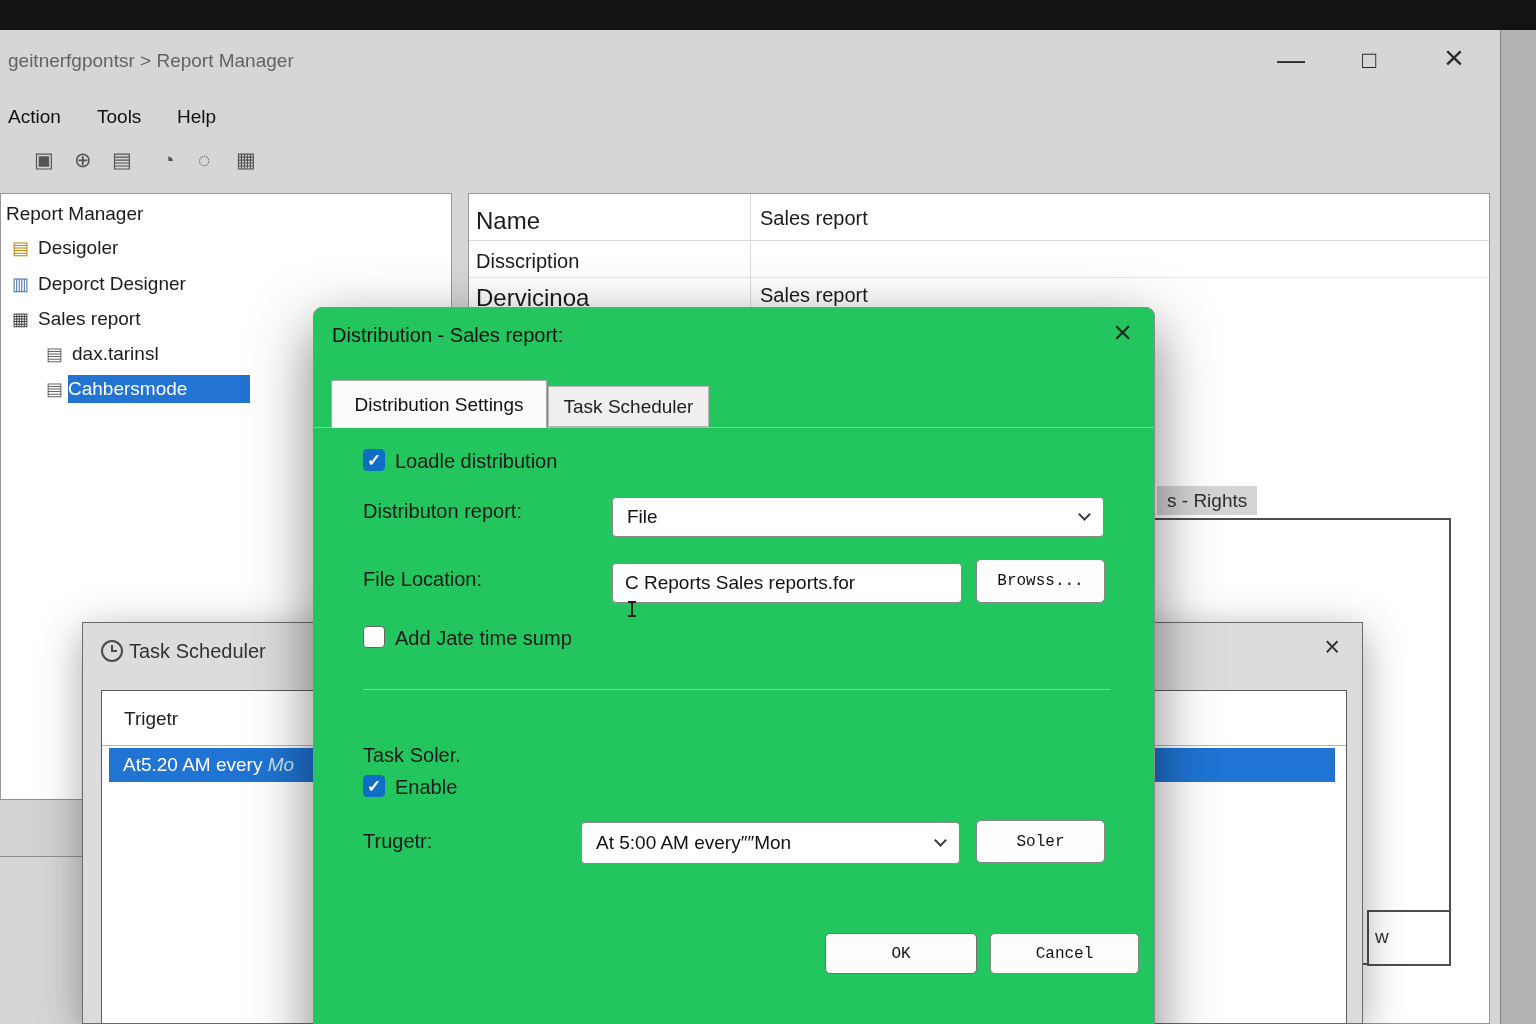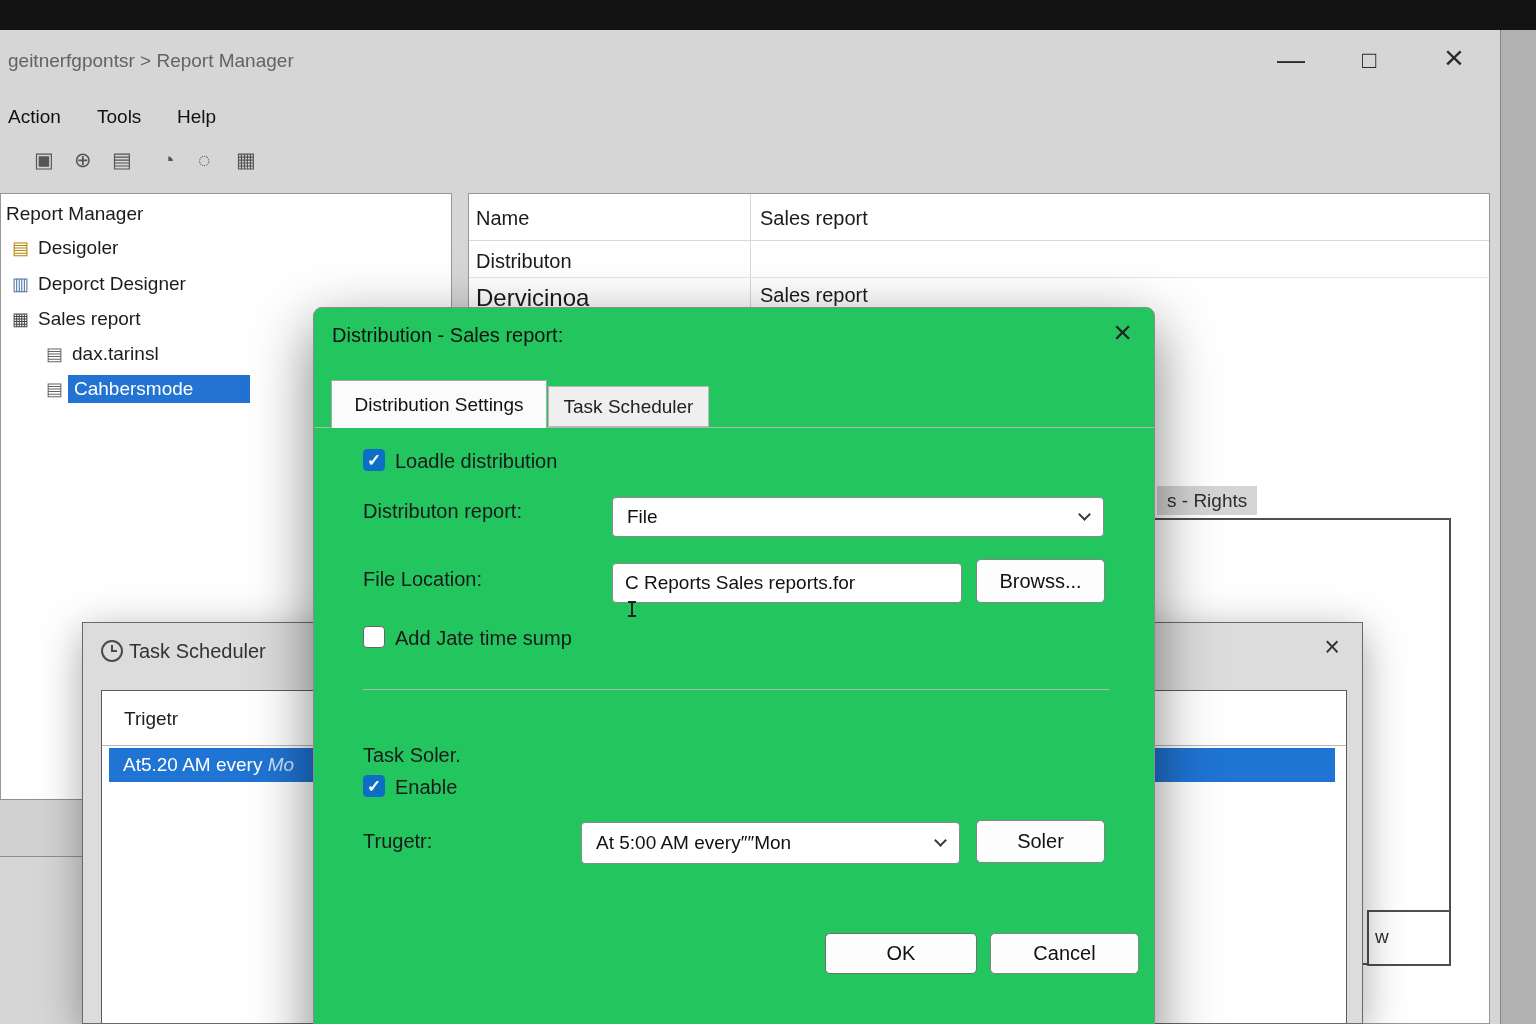--- a/index.html
+++ b/index.html
@@ -12,21 +12,21 @@
   #topstrip{position:absolute;left:0;top:0;width:1536px;height:30px;background:#131313}
   #mainwin{position:absolute;left:0;top:30px;width:1501px;height:994px;background:#d6d6d6;border-right:1px solid #858585}
   .winctl{position:absolute;color:#2a2a2a;cursor:default}
   .menu-item{position:absolute;font-size:19px;color:#111;cursor:default}
   .tool-icon{position:absolute;font-size:21px;color:#555;cursor:default}
 
   
   #treepanel{position:absolute;left:0;top:193px;width:452px;height:620px;background:#fff;border:1px solid #979797}
   .tree-row{position:absolute;display:flex;align-items:center;font-size:19px;color:#1c1c1c}
   .tree-glyph{font-size:18px;margin-right:9px}
-  #tree-sel{position:absolute;left:68px;top:375px;width:182px;height:28px;background:#2273d2;display:flex;align-items:center;padding-left:6px}
+  #tree-sel{position:absolute;left:68px;top:375px;width:182px;height:28px;background:#2273d2;display:flex;align-items:center;}
   #tree-sel span{color:#fff;font-size:19px;white-space:nowrap}
 
   #detailpanel{position:absolute;left:468px;top:193px;width:1022px;height:831px;background:#fff;border:1px solid #979797}
   .det-line{position:absolute;background:#d9d9d9}
 
   
   #rightswin{position:absolute;left:1152px;top:518px;width:299px;height:447px;background:#fff;border:2px solid #4e4e4e;z-index:3}
   #rights-chip{position:absolute;left:1157px;top:486px;height:29px;line-height:29px;padding:0 10px;background:#d4d4d4;color:#2e2e2e;font-size:19px;z-index:3;white-space:nowrap}
   #rights-corner{position:absolute;left:213px;top:390px;width:84px;height:56px;background:#fff;border:2px solid #4e4e4e}
 
@@ -50,21 +50,21 @@
   #tabline{position:absolute;left:0;top:119px;width:100%;border-top:1px solid #b3b3b3;z-index:1}
 
   .cb{position:absolute;width:22px;height:22px;border:1.6px solid #666;border-radius:4px;background:#fff}
   .cb.checked{background:#0e6ec5;border-color:#0e6ec5}
   .cb.checked::after{content:"✓";color:#fff;font-size:17px;font-weight:bold;position:absolute;left:3px;top:0}
 
   .dlg-label{position:absolute;font-size:20px;color:#1a1a1a;white-space:nowrap}
   .select{position:absolute;background:#fff;border:1px solid #8a8a8a;border-radius:4px;display:flex;align-items:center;justify-content:space-between;padding:0 14px;font-size:19px;color:#111;cursor:default}
   .chev{display:inline-block;width:9px;height:9px;border-right:2px solid #3a3a3a;border-bottom:2px solid #3a3a3a;transform:rotate(45deg);margin-top:-5px}
   .field{position:absolute;background:#fff;border:1px solid #8a8a8a;border-radius:4px;padding:0 12px;font-size:19px;color:#111;font-family:"Liberation Sans",sans-serif}
-  .btn{position:absolute;background:#fdfdfd;border:1px solid #858585;border-radius:5px;font-size:20px;color:#111;display:flex;align-items:center;justify-content:center;cursor:default;font-family:Liberation Sans, sans-serif}
+  .btn{position:absolute;background:#fdfdfd;border:1px solid #858585;border-radius:5px;font-size:16px;color:#111;display:flex;align-items:center;justify-content:center;cursor:default;font-family:Liberation Mono, monospace}
   #dlg-hr{position:absolute;left:49px;top:381px;width:747px;border-top:1px solid #b3b3b3}
 
   .ibeam{position:absolute;width:2px;height:14px;background:#222}
   .ibeam::before{content:"";position:absolute;top:-1px;left:-3px;width:8px;height:2px;background:#222}
   .ibeam::after{content:"";position:absolute;bottom:-1px;left:-3px;width:8px;height:2px;background:#222}
 </style>
 </head>
 <body>
 
 <div id="screen">
@@ -112,25 +112,25 @@
   <div class="tree-row" style="left:46px;top:343px">
     <span class="tree-glyph" style="color:#666">▤</span>
     <span>dax.tarinsl</span>
   </div>
   <span class="tree-glyph abs" style="left:46px;top:378px;color:#666;font-size:18px">▤</span>
   <div id="tree-sel">
     <span>Cahbersmode</span>
   </div>
 
   <div id="detailpanel"></div>
-  <span class="t" style="left:476px;top:207px;font-size:20px">Name</span>
+  <span class="t" style="left:476px;top:207px;font-size:24px">Name</span>
   <span class="t" style="left:760px;top:207px;font-size:20px">Sales report</span>
   <div class="det-line" style="left:750px;top:194px;width:1px;height:116px"></div>
   <div class="det-line" style="left:469px;top:240px;width:1020px;height:1px"></div>
-  <span class="t" style="left:476px;top:250px;font-size:20px">Distributon</span>
+  <span class="t" style="left:476px;top:250px;font-size:20px">Disscription</span>
   <div class="det-line" style="left:469px;top:277px;width:1020px;height:1px;background:#e6e6e6"></div>
   <span class="t" style="left:476px;top:284px;font-size:24px">Dervicinoa</span>
   <span class="t" style="left:760px;top:284px;font-size:20px">Sales report</span>
 
   <span id="rights-chip">s - Rights</span>
   <div id="rightswin">
     <div id="rights-corner">
       <span class="t" style="left:6px;top:14px;font-size:19px;color:#333">w</span>
     </div>
   </div>

